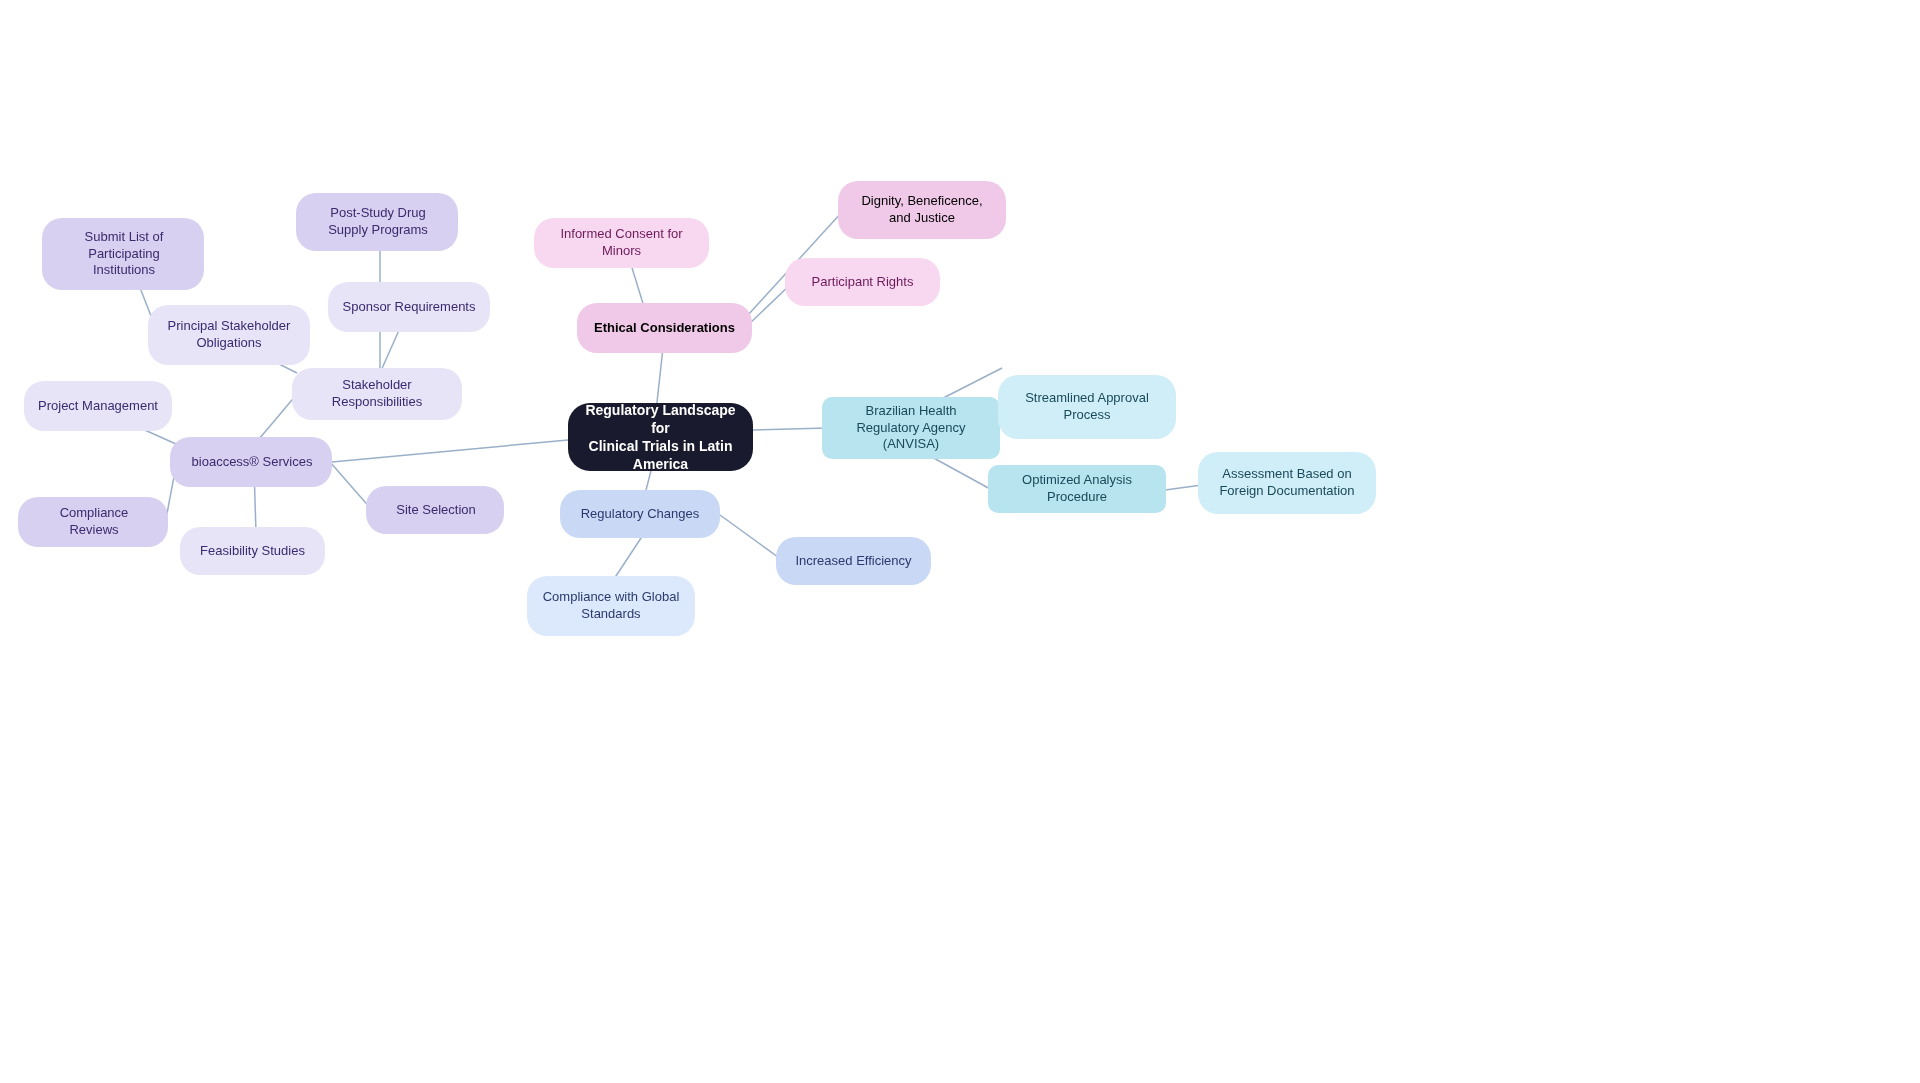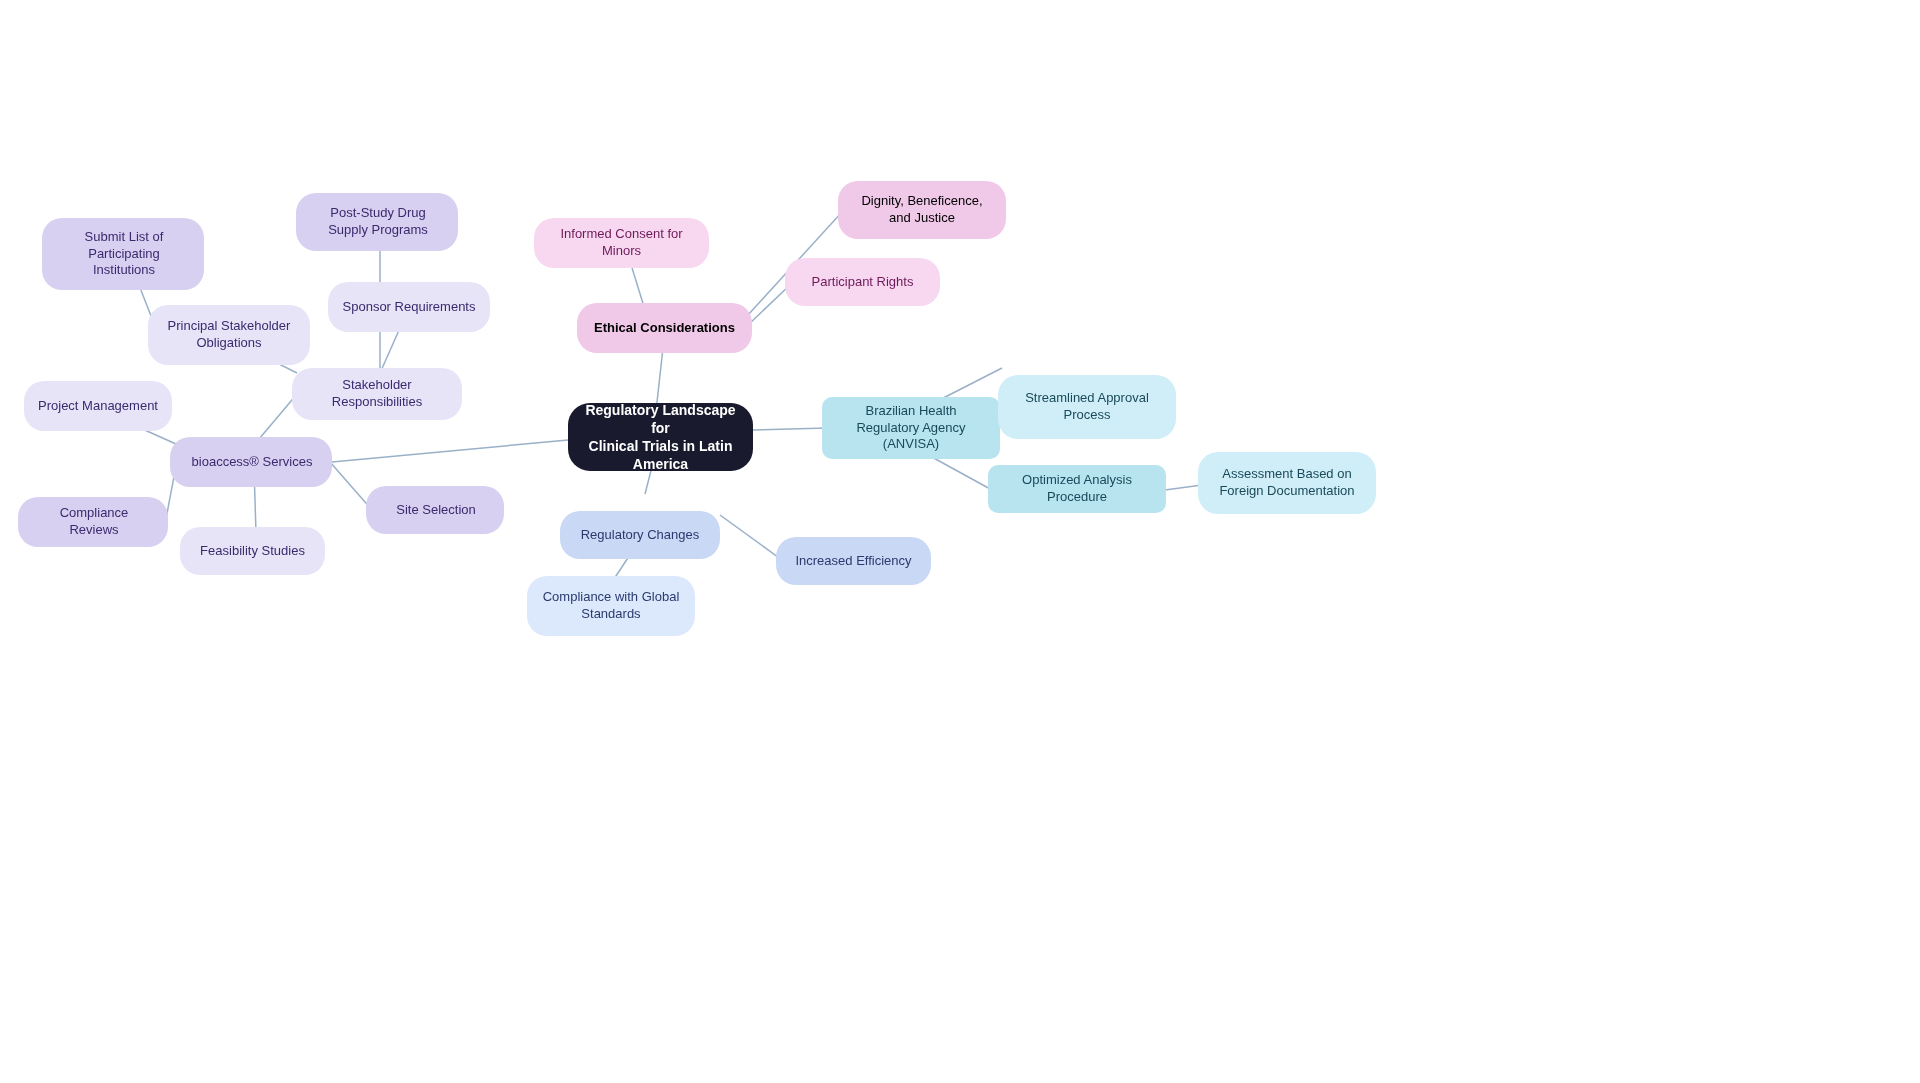--- a/index.html
+++ b/index.html
@@ -159,21 +159,21 @@
 </div>
 
 <div class="node node-cyan" style="left: 988px; top: 465px; width: 178px; height: 48px;">
   <span>Optimized Analysis Procedure</span>
 </div>
 
 <div class="node node-cyan-pale" style="left: 1198px; top: 452px; width: 178px; height: 62px;">
   <span>Assessment Based on Foreign Documentation</span>
 </div>
 
-<div class="node node-blue-light" style="left: 560px; top: 490px; width: 160px; height: 48px; margin-top: 21px;">
+<div class="node node-blue-light" style="left: 560px; top: 490px; width: 160px; height: 48px;">
   <span>Regulatory Changes</span>
 </div>
 
 <div class="node node-blue-pale" style="left: 527px; top: 576px; width: 168px; height: 60px; justify-content: flex-end;">
   <span>Compliance with Global Standards</span>
 </div>
 
 <div class="node node-blue-light" style="left: 776px; top: 537px; width: 155px; height: 48px;">
   <span>Increased Efficiency</span>
 </div>

